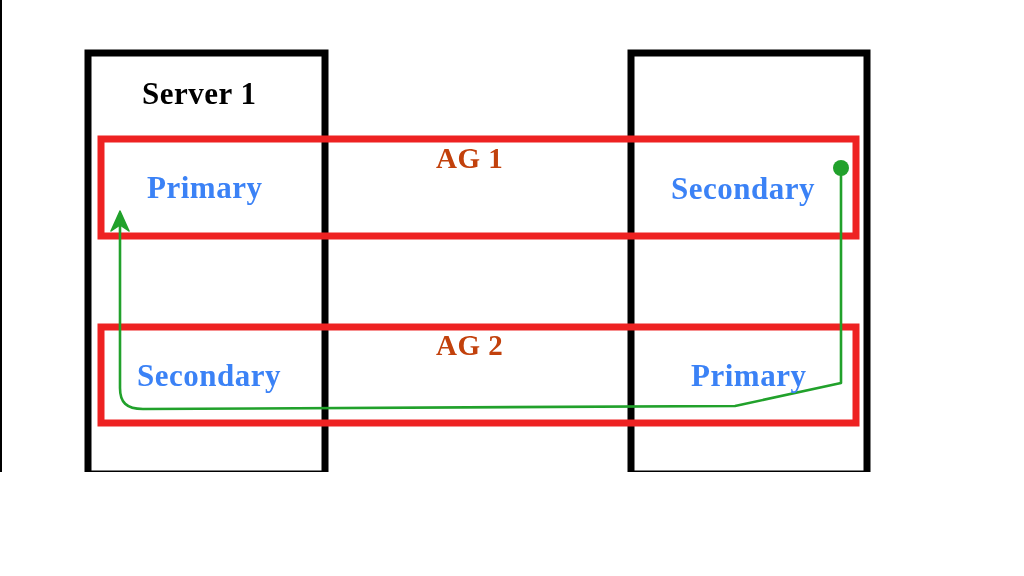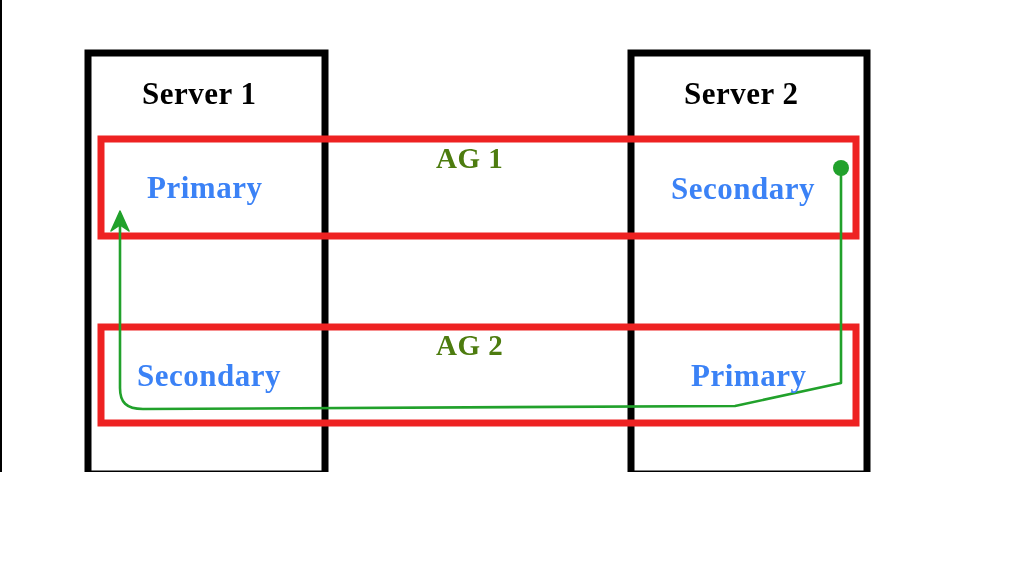--- a/index.html
+++ b/index.html
@@ -38,21 +38,21 @@
     color: #000000;
     letter-spacing: 0.5px;
   }
   .role-label {
     font-size: 31px;
     color: #3b82f6;
     letter-spacing: 0.5px;
   }
   .ag-label {
     font-size: 29px;
-    color: #4d7c0f;
+    color: #c2410c;
     letter-spacing: 0.5px;
   }
 </style>
 </head>
 <body>
 
 <div id="canvas">
 
   <svg id="diagram-svg" viewBox="0 0 1024 576">
 
@@ -71,21 +71,20 @@
              C 124,409 118,402 118,388
              L 118,219" fill="none" stroke="#21a12b" stroke-width="2.6" stroke-linejoin="round" stroke-linecap="round"></path>
 
     <circle cx="839" cy="168" r="8" fill="#21a12b"></circle>
 
     <path d="M 118,211 L 109,231 L 118,225 L 127,231 Z" fill="#21a12b" stroke="#21a12b" stroke-width="1.5" stroke-linejoin="round"></path>
   </svg>
 
   <div class="lbl server-title" style="left:140px; top:78px;">Server 1</div>
 
-  <div class="lbl server-title" style="left:682px; top:78px;">Server 2</div>
 
   <div class="lbl ag-label" style="left:434px; top:144px;">AG 1</div>
 
   <div class="lbl ag-label" style="left:434px; top:331px;">AG 2</div>
 
   <div class="lbl role-label" style="left:145px; top:172px;">Primary</div>
 
   <div class="lbl role-label" style="left:669px; top:173px;">Secondary</div>
 
   <div class="lbl role-label" style="left:135px; top:360px;">Secondary</div>

